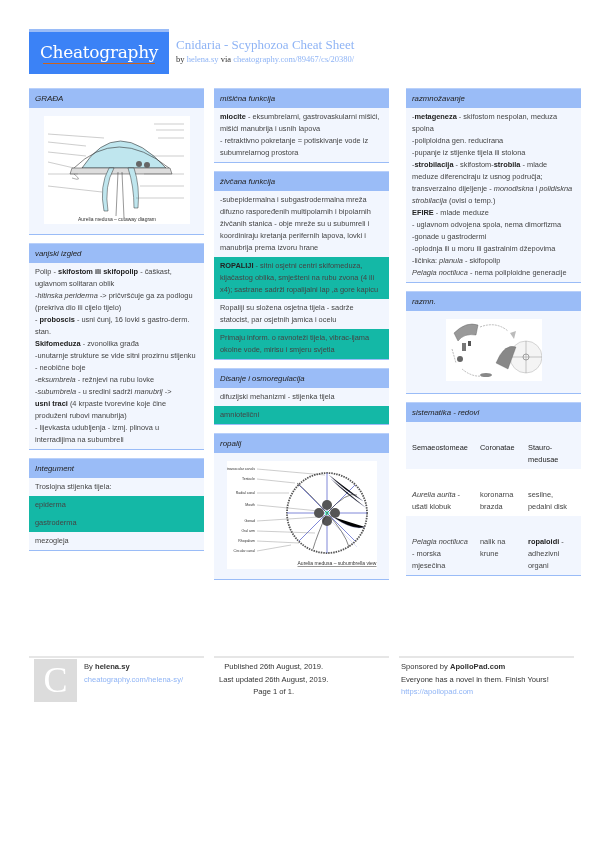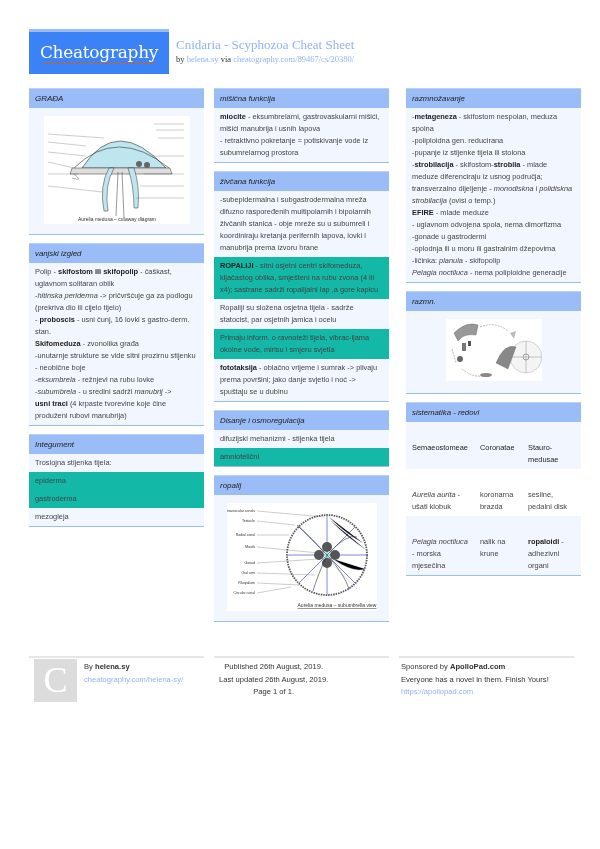--- a/index.html
+++ b/index.html
@@ -95,20 +95,21 @@
     <div class="sec-head">vanjski izgled</div>
     <div class="row">
       <span>Polip - </span><b>skifostom ili skifopolip</b><span> - čaškast, uglavnom solitaran oblik</span><br>
       <span>-</span><i>hitinska periderma</i><span> -&gt; pričvršćuje ga za podlogu (prekriva dio ili cijelo tijelo)</span><br>
       <span>- </span><b>proboscis</b><span> - usni čunj, 16 lovki s gastro-derm. stan.</span><br>
       <b>Skifomeduza</b><span> - zvonolika građa</span><br>
       <span>-unutarnje strukture se vide sitni prozirnu stijenku - neobične boje</span><br>
       <span>-</span><i>eksumbrela</i><span> - režnjevi na rubu lovke</span><br>
       <span>-</span><i>subumbrela</i><span> - u sredini sadrži </span><i>manubrij</i><span> -&gt;</span><br>
       <b>usni traci</b><span> (4 krpaste tvorevine koje čine produženi rubovi manubrija)</span><br>
+      <span>- lijevkasta udubljenja - izmj. plinova u interradijima na subumbreli</span>
     </div>
   </div>
 
   <div class="section">
     <div class="sec-head">Integument</div>
     <div class="row">Troslojna stijenka tijela:</div>
     <div class="row alt">epiderma</div>
     <div class="row alt">gastroderma</div>
     <div class="row">mezogleja</div>
   </div>
@@ -123,21 +124,20 @@
       <span>- retraktivno pokretanje = potiskivanje vode iz subumrelarnog prostora</span>
     </div>
   </div>
 
   <div class="section">
     <div class="sec-head">živčana funkcija</div>
     <div class="row">-subepidermalna i subgastrodermalna mreža difuzno raspoređenih multipolarnih i bipolarnih živčanih stanica - obje mreže su u subumreli i koordiniraju kretanja perifernih lapova, lovki i manubrija prema izvoru hrane</div>
     <div class="row alt"><b>ROPALIJI</b><span> - sitni osjetni centri skifomeduza, kijačastog oblika, smješteni na rubu zvona (4 ili x4); sastrane sadrži ropalijalni lap ,a gore kapicu</span></div>
     <div class="row">Ropaliji su složena osjetna tijela - sadrže statocist, par osjetnih jamica i ocelu</div>
     <div class="row alt">Primaju inform. o ravnoteži tijela, vibrac-ijama okolne vode, mirisu i smjeru svjetla</div>
-    <div class="row"><b>fototaksija</b><span> - oblačno vrijeme i sumrak -&gt; plivaju prema površini; jako danje svjetlo i noć -&gt; spuštaju se u dubinu</span></div>
   </div>
 
   <div class="section">
     <div class="sec-head">Disanje i osmoregulacija</div>
     <div class="row">difuzijski mehanizmi - stijenka tijela</div>
     <div class="row alt">amniotelični</div>
   </div>
 
   <div class="section">
     <div class="sec-head caps">ropalij</div>

